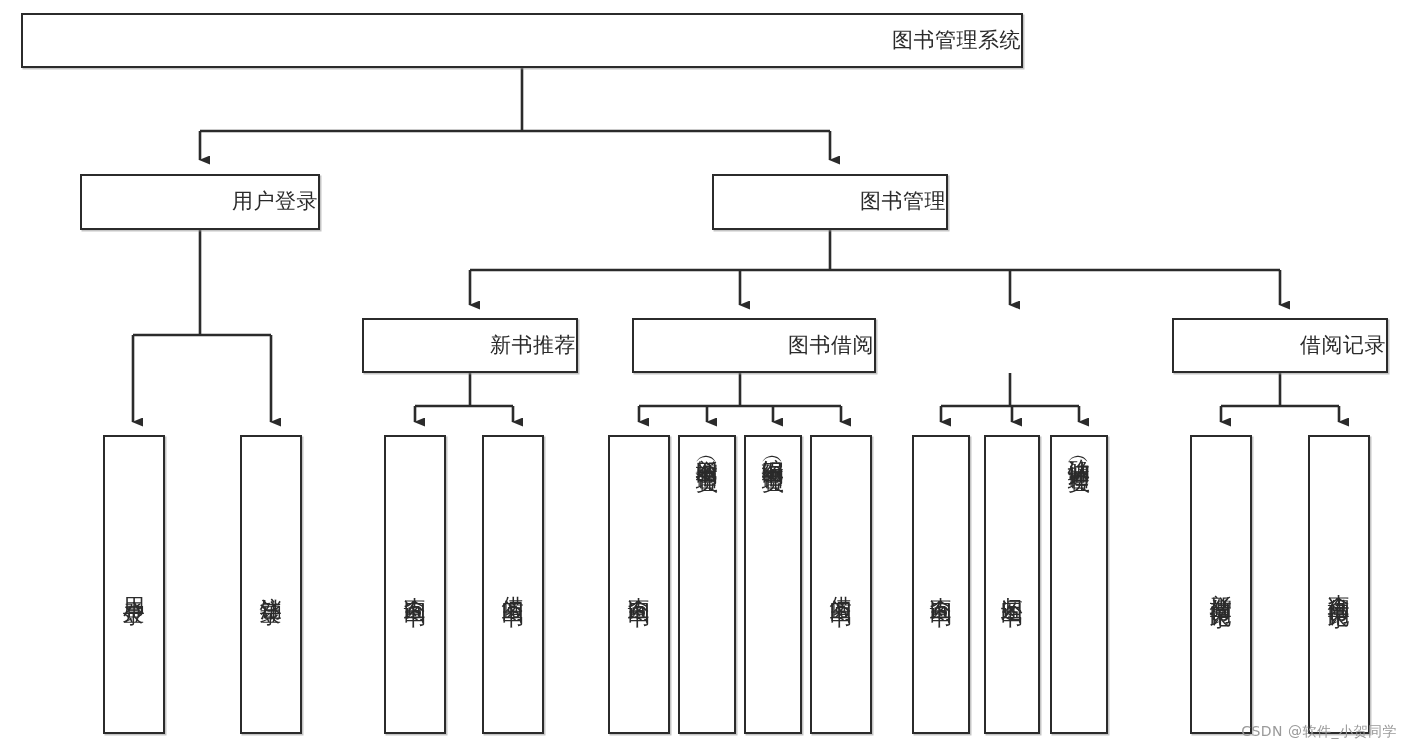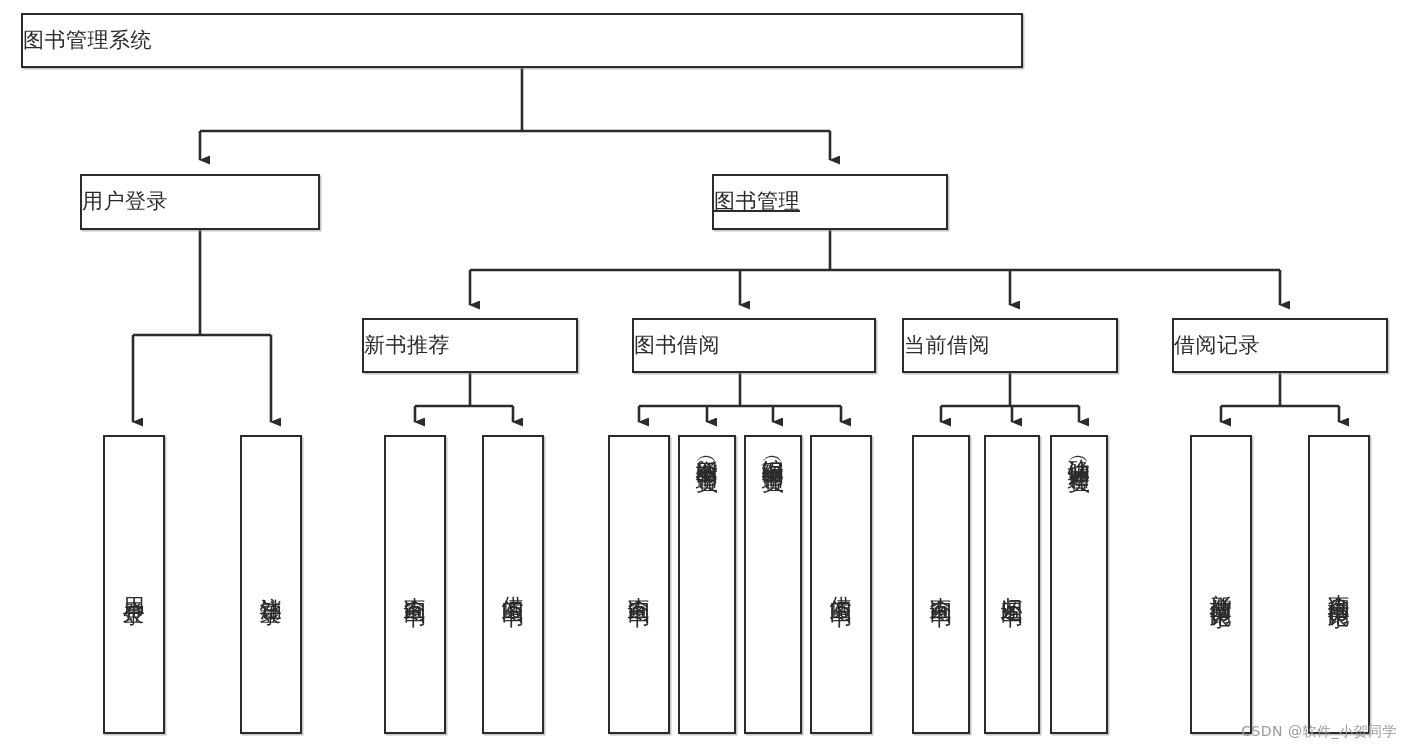--- a/index.html
+++ b/index.html
@@ -27,21 +27,21 @@
     pointer-events: none;
   }
   .node {
     position: absolute;
     box-sizing: border-box;
     border: 2px solid #2b2b2b;
     background: #ffffff;
     box-shadow: 1.5px 1.5px 0 rgba(150,150,150,0.55);
     display: flex;
     align-items: center;
-    justify-content: flex-start;
+    justify-content: flex-end;
     color: #2b2b2b;
   }
   .node .label {
     font-size: 21px;
     line-height: 1.12;
     letter-spacing: 0.5px;
     white-space: nowrap;
     color: #2b2b2b;
   }
   .node.vertical {
@@ -132,33 +132,30 @@
     </g>
   </svg>
 
   <div class="node" style="left:21px; top:13px; width:1002px; height:55px;">
     <span class="label">图书管理系统</span>
   </div>
 
   <div class="node" style="left:80px; top:174px; width:240px; height:56px;">
     <span class="label">用户登录</span>
   </div>
-  <div class="node" style="left:712px; top:174px; width:236px; height:56px;text-decoration:underline;">
+  <div class="node" style="left:712px; top:174px; width:236px; height:56px;">
     <span class="label">图书管理</span>
   </div>
 
   <div class="node" style="left:362px; top:318px; width:216px; height:55px;">
     <span class="label">新书推荐</span>
   </div>
   <div class="node" style="left:632px; top:318px; width:244px; height:55px;">
     <span class="label">图书借阅</span>
   </div>
-  <div class="node" style="left:902px; top:318px; width:216px; height:55px;">
-    <span class="label">当前借阅</span>
-  </div>
   <div class="node" style="left:1172px; top:318px; width:216px; height:55px;">
     <span class="label">借阅记录</span>
   </div>
 
   <div class="node vertical" style="left:103px; top:435px; width:62px; height:299px;">
     <span class="label">用户登录</span>
   </div>
   <div class="node vertical" style="left:240px; top:435px; width:62px; height:299px;">
     <span class="label">注销登录</span>
   </div>

